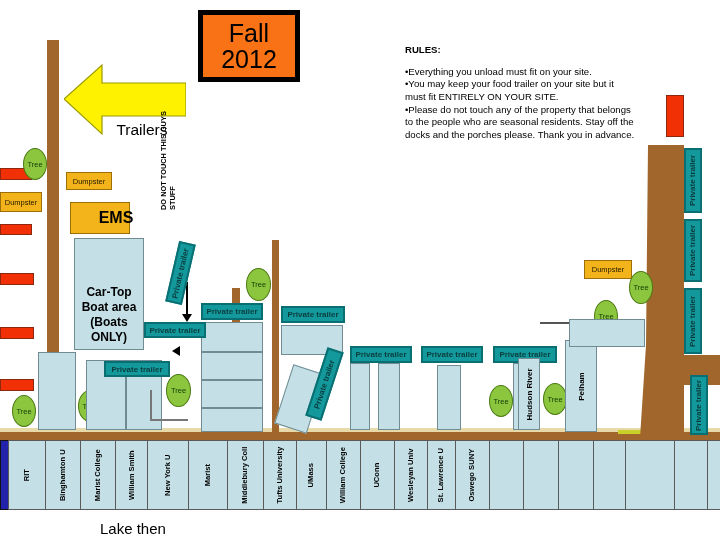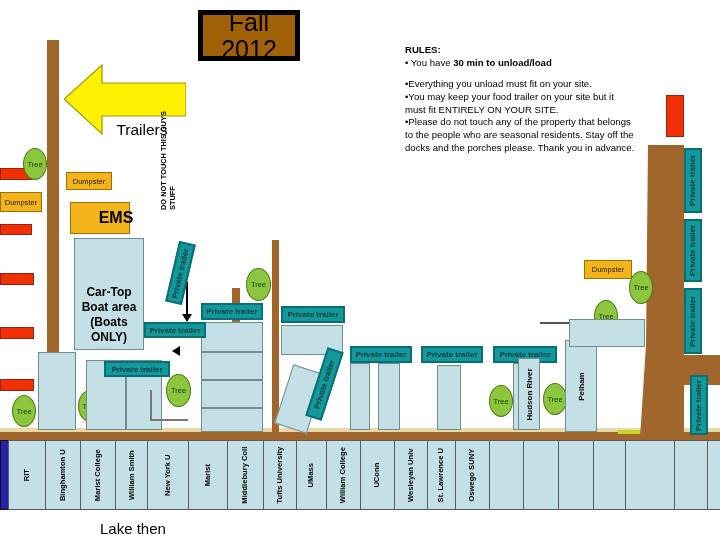--- a/index.html
+++ b/index.html
@@ -15,23 +15,23 @@
     position: relative;
     width: 720px;
     height: 540px;
     background: #ffffff;
     overflow: hidden;
   }
   .abs { position: absolute; box-sizing: border-box; }
 
   
   #title-box {
-    left: 198px; top: 10px; width: 102px; height: 51px;
+    left: 198px; top: 10px; width: 102px; height: 72px;
     border: 5px solid #000000;
-    background: #a16207;
+    background: #f97316;
     display: flex; flex-direction: column;
     align-items: center; justify-content: center;
     line-height: 1.05;
   }
   #title-box .t {
     font-size: 25px; color: #000; font-weight: 400;
   }
 
   
   #rules {
@@ -210,21 +210,20 @@
   </svg>
   <div class="abs road" id="road-h-right"></div>
 
   <div class="abs" id="title-box">
     <div class="t">Fall</div>
     <div class="t">2012</div>
   </div>
 
   <div class="abs" id="rules">
     <p class="hd">RULES:</p>
-    <p><span>• You have </span><span class="b">30 min to unload/load</span></p>
     <div class="gap"></div>
     <p>•Everything you unload must fit on your site.</p>
     <p>•You may keep your food trailer on your site but it must fit ENTIRELY ON YOUR SITE.</p>
     <p>•Please do not touch any of the property that belongs to the people who are seasonal residents.  Stay off the docks and the porches please.  Thank you in advance.</p>
   </div>
 
   <svg class="abs" id="trailers-arrow" viewBox="0 0 122 75" preserveAspectRatio="none">
     <polygon points="0,37 38,3 38,21 122,21 122,54 38,54 38,72" fill="#FFF200" stroke="#9a9a00" stroke-width="1.2"></polygon>
   </svg>
   <div class="abs" id="trailers-label">Trailers</div>

